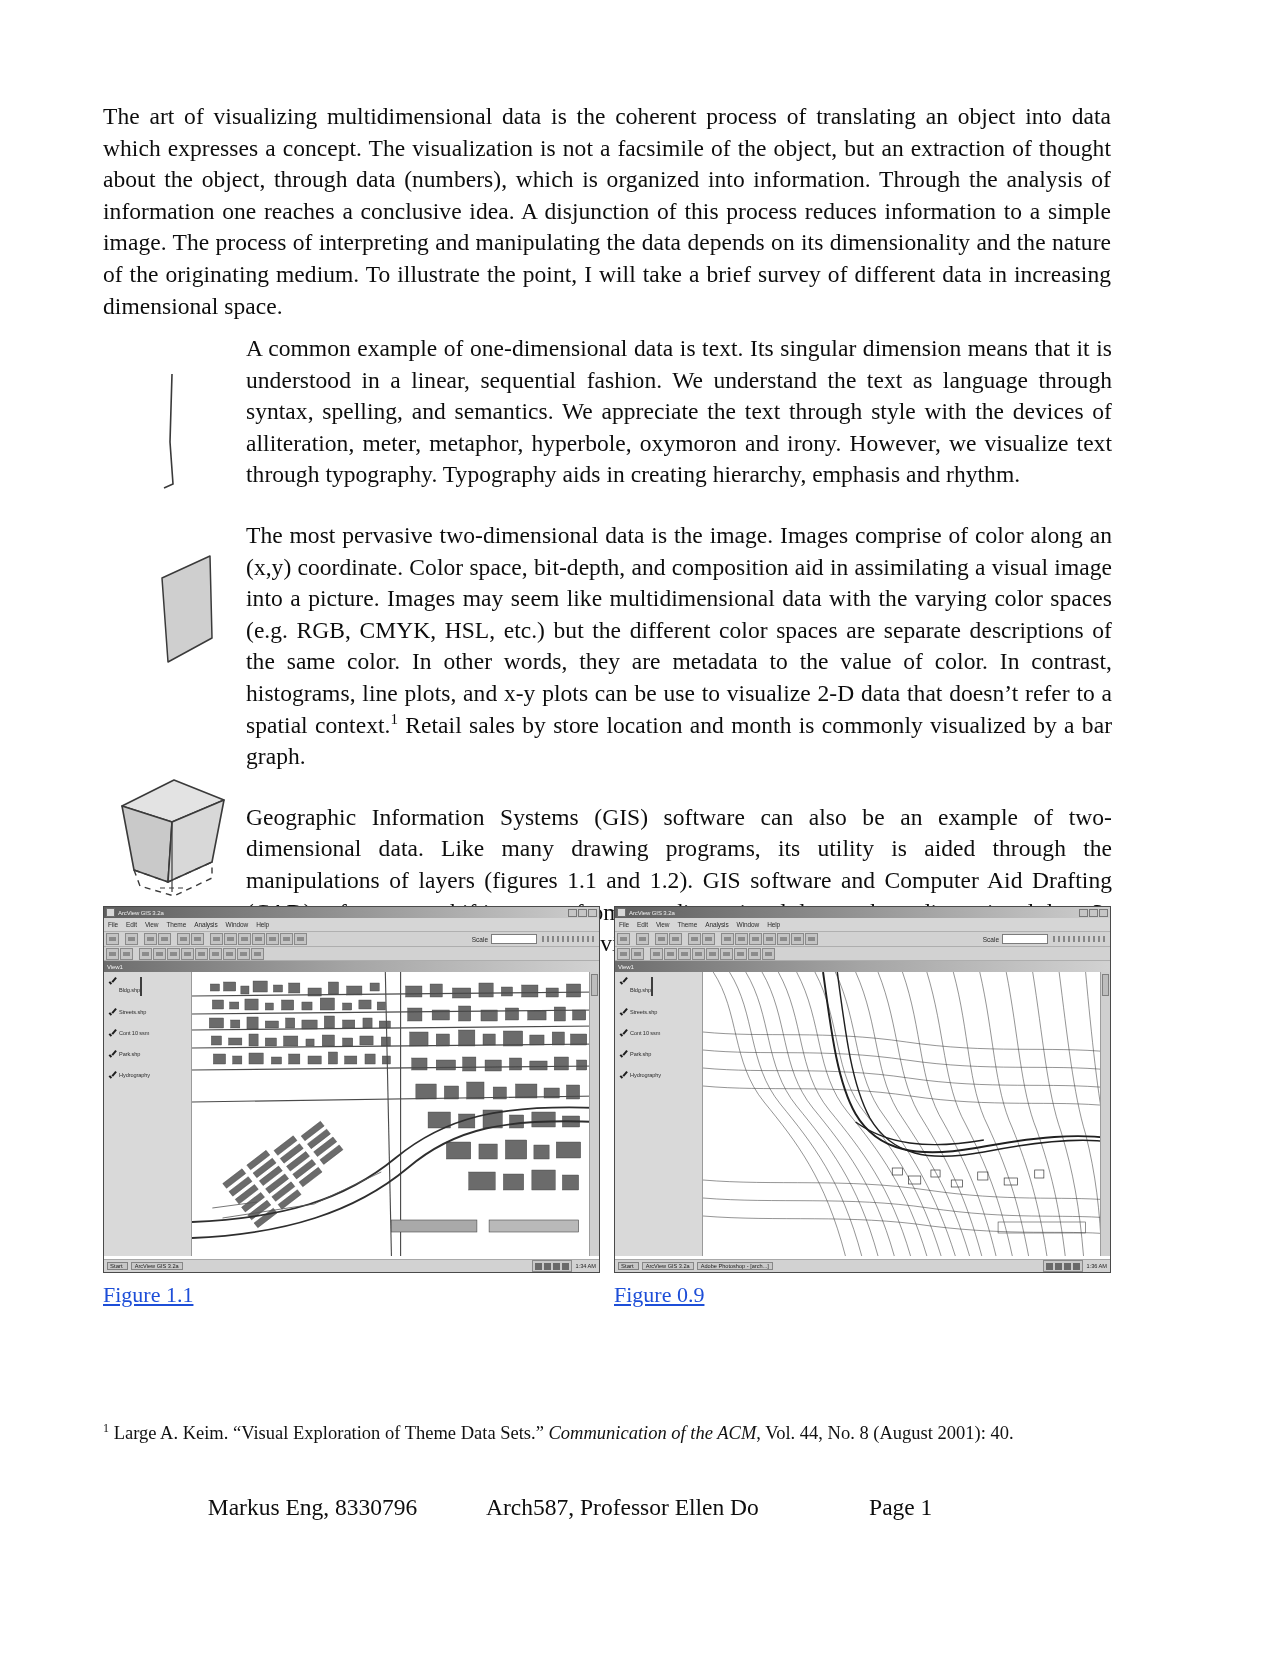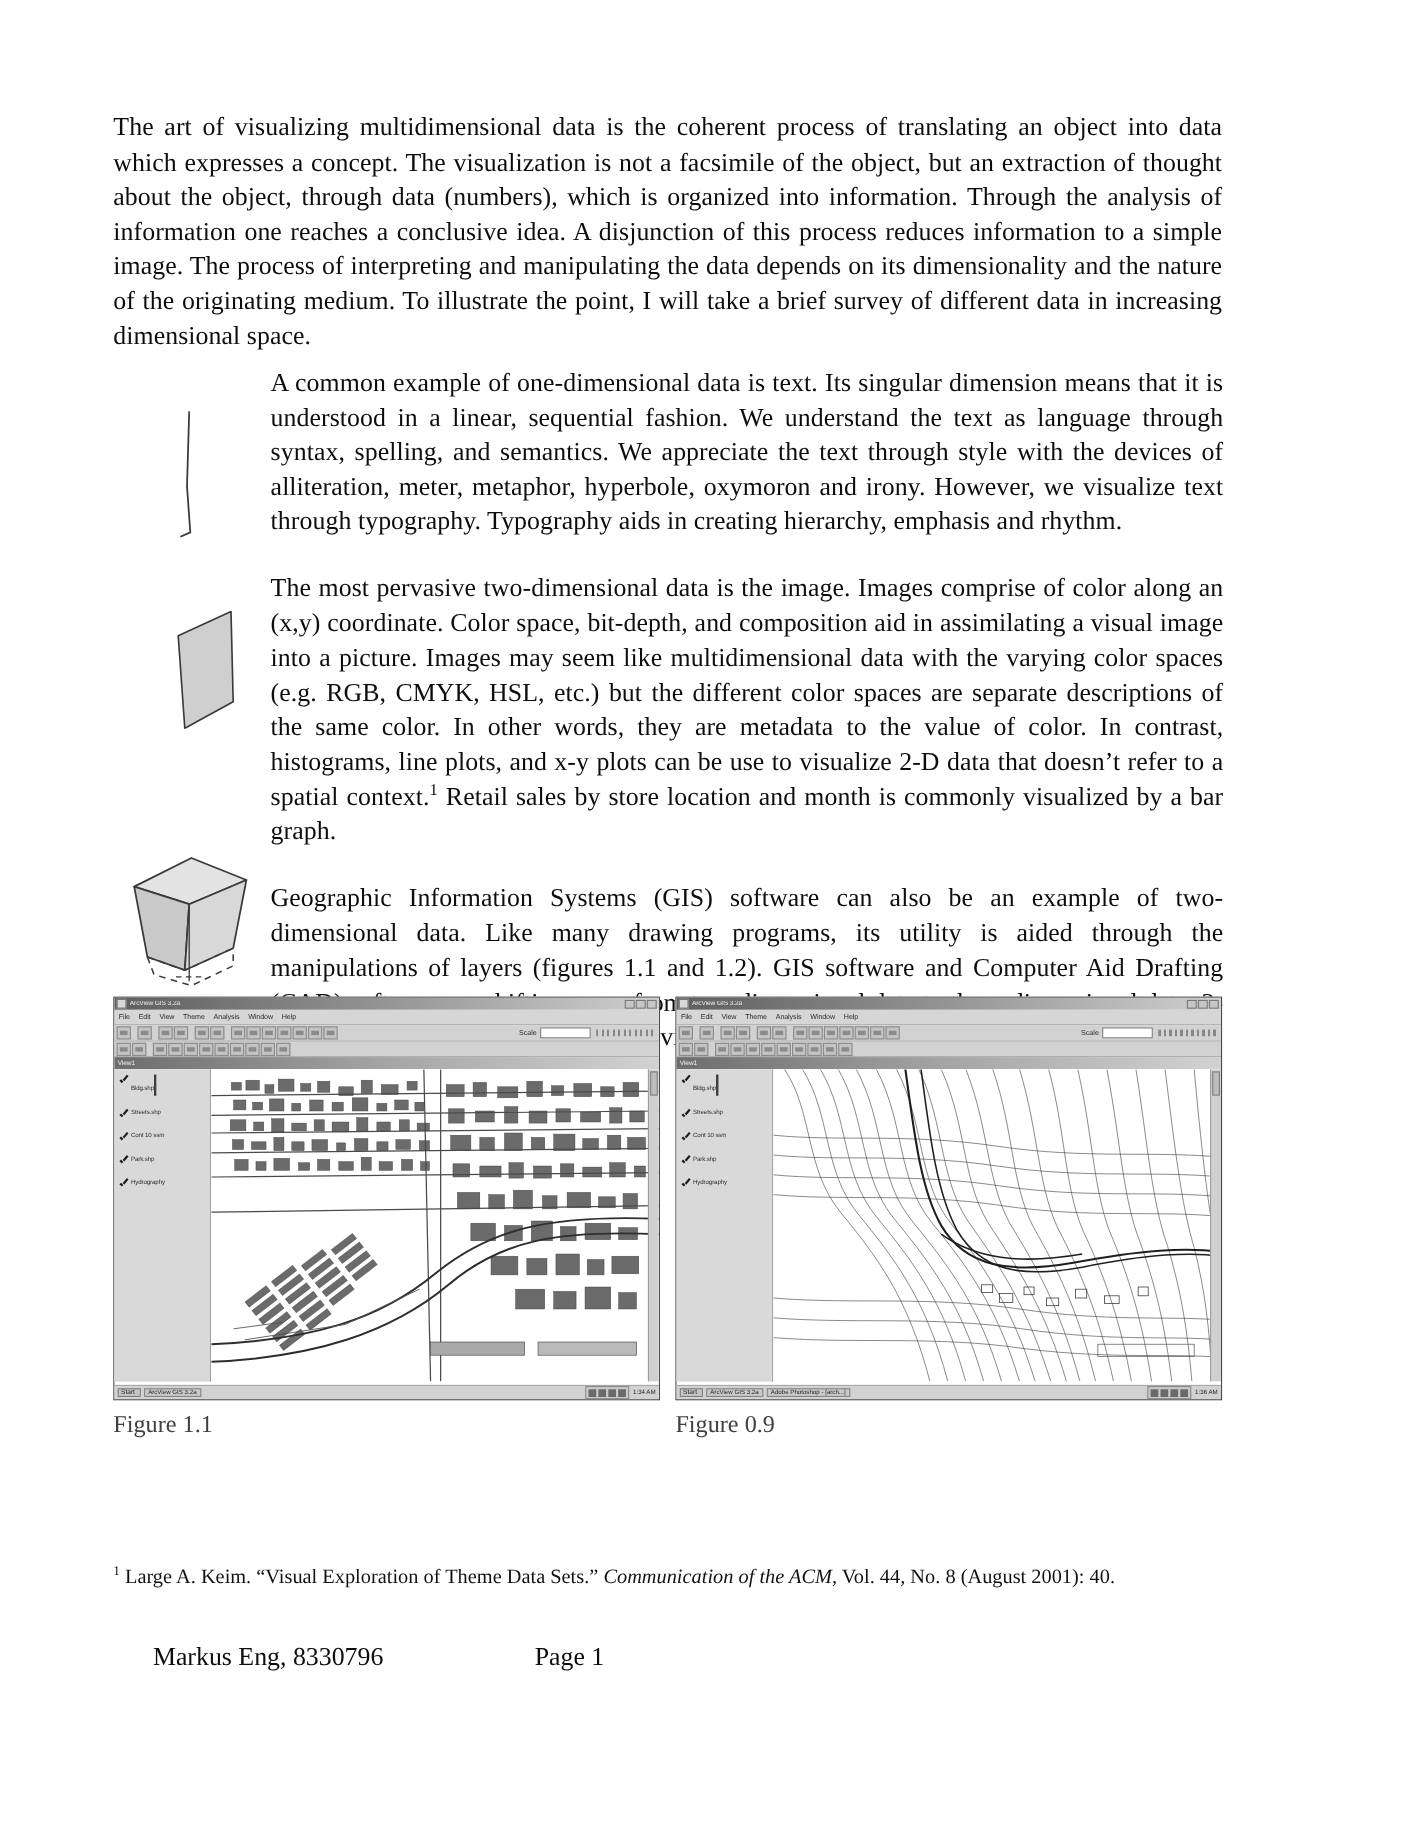--- a/index.html
+++ b/index.html
@@ -354,21 +354,22 @@
     font-family: "Liberation Sans", sans-serif;
     font-size: 5.6px;
     color: #222;
     white-space: nowrap;
   }
 
   .fig-caption {
     position: absolute;
     top: 376px;
     font-size: 22px;
-    color: #404040;
+    color: #1d4ed8;
+    text-decoration: underline;
   }
   .fig-caption.left  { left: 0px; }
   .fig-caption.right { left: 511px; }
 
   
   .footnote-rule {
     position: absolute;
     left: 103px;
     top: 1398px;
     width: 0px;
@@ -389,21 +390,21 @@
   
   .page-footer {
     position: absolute;
     left: 103px;
     top: 1494px;
     width: 1008px;
     display: flex;
     font-size: 23.5px;
     color: #0d0d0d;
   }
-  .pf-left   { width: 38%; padding-left: 36px; box-sizing: border-box; }
+  .pf-left   { width: 38%; padding-left: 36px; box-sizing: border-box; text-align: center; }
   .pf-center { width: 38%; text-align: left; }
   .pf-right  { flex: 1 1 auto; text-align: left; padding-right: 36px; box-sizing: border-box; }
 </style>
 </head>
 <body>
 
 <div class="page">
 
   <div class="intro-para">The art of visualizing multidimensional data is the coherent process of translating an object into data which expresses a concept. The visualization is not a facsimile of the object, but an extraction of thought about the object, through data (numbers), which is organized into information. Through the analysis of information one reaches a conclusive idea. A disjunction of this process reduces information to a simple image. The process of interpreting and manipulating the data depends on its dimensionality and the nature of the originating medium. To illustrate the point, I will take a brief survey of different data in increasing dimensional space.</div>
 
@@ -882,16 +883,17 @@
 
     <div class="fig-caption left">Figure 1.1</div>
     <div class="fig-caption right">Figure 0.9</div>
   </div>
 
   <div class="footnote-rule"></div>
   <div class="footnote"><sup>1</sup> <span>Large A. Keim.</span> <span>“Visual Exploration of Theme Data Sets.”</span> <em>Communication of the ACM</em><span>, Vol. 44, No. 8 (August 2001): 40.</span></div>
 
   <div class="page-footer">
     <div class="pf-left">Markus Eng, 8330796</div>
+    <div class="pf-center">Arch587, Professor Ellen Do</div>
     <div class="pf-right">Page  1</div>
   </div>
 
 </div>
 
 </body></html>

